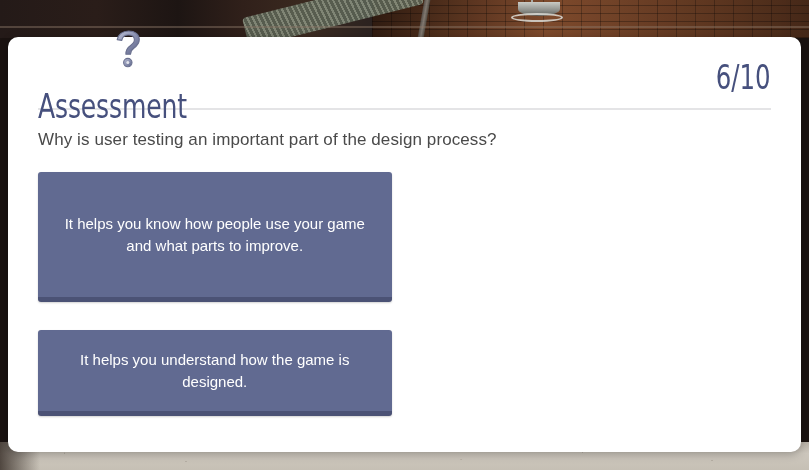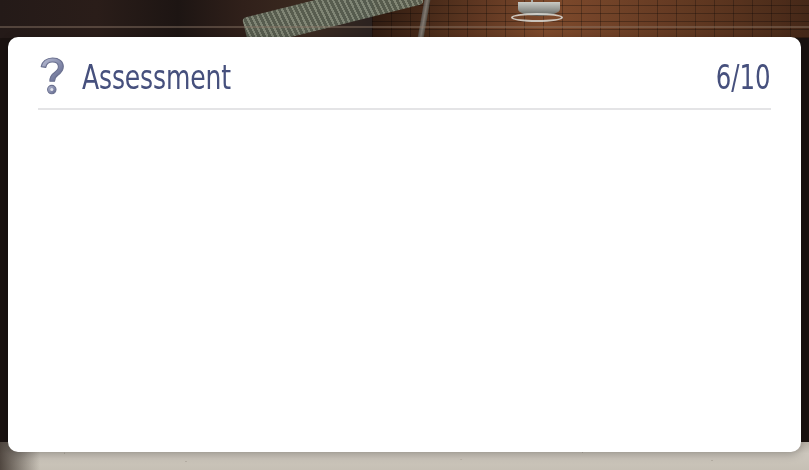--- a/index.html
+++ b/index.html
@@ -152,20 +152,21 @@
     display: flex;
     align-items: center;
     justify-content: space-between;
     height: 71px;
     padding-top: 8px;
   }
   #header-left {
     display: flex;
     align-items: center;
     gap: 14px;
+    flex-direction: column;
   }
   #question-mark-icon {
     width: 30px;
     height: 44px;
     flex: none;
   }
   #page-title {
     font-family: "Liberation Sans Narrow", "DejaVu Sans Condensed", "Liberation Sans", sans-serif;
     font-size: 34px;
     font-weight: 400;
@@ -274,19 +275,25 @@
         <circle cx="13.8" cy="34.6" r="4.2" fill="url(#qmGrad)" stroke="#6a708f" stroke-width="1.1"></circle>
         <circle cx="13.8" cy="34.6" r="1.5" fill="#ffffff" opacity="0.75"></circle>
       </svg>
       <div id="page-title">Assessment</div>
     </div>
     <div id="score-display">6/10</div>
   </div>
 
   <div id="header-divider"></div>
 
+  <div id="question-text">Why is user testing an important part of the design process?</div>
 
   <div id="answers-grid">
 
+    <div class="answer-col col-left">
+      <button class="answer-option tall">It helps you know how people use your game and what parts to improve.</button>
+      <div class="answer-row-gap"></div>
+      <button class="answer-option short">It helps you understand how the game is designed.</button>
+    </div>
 
 
   </div>
 </div>
 
 </body></html>

